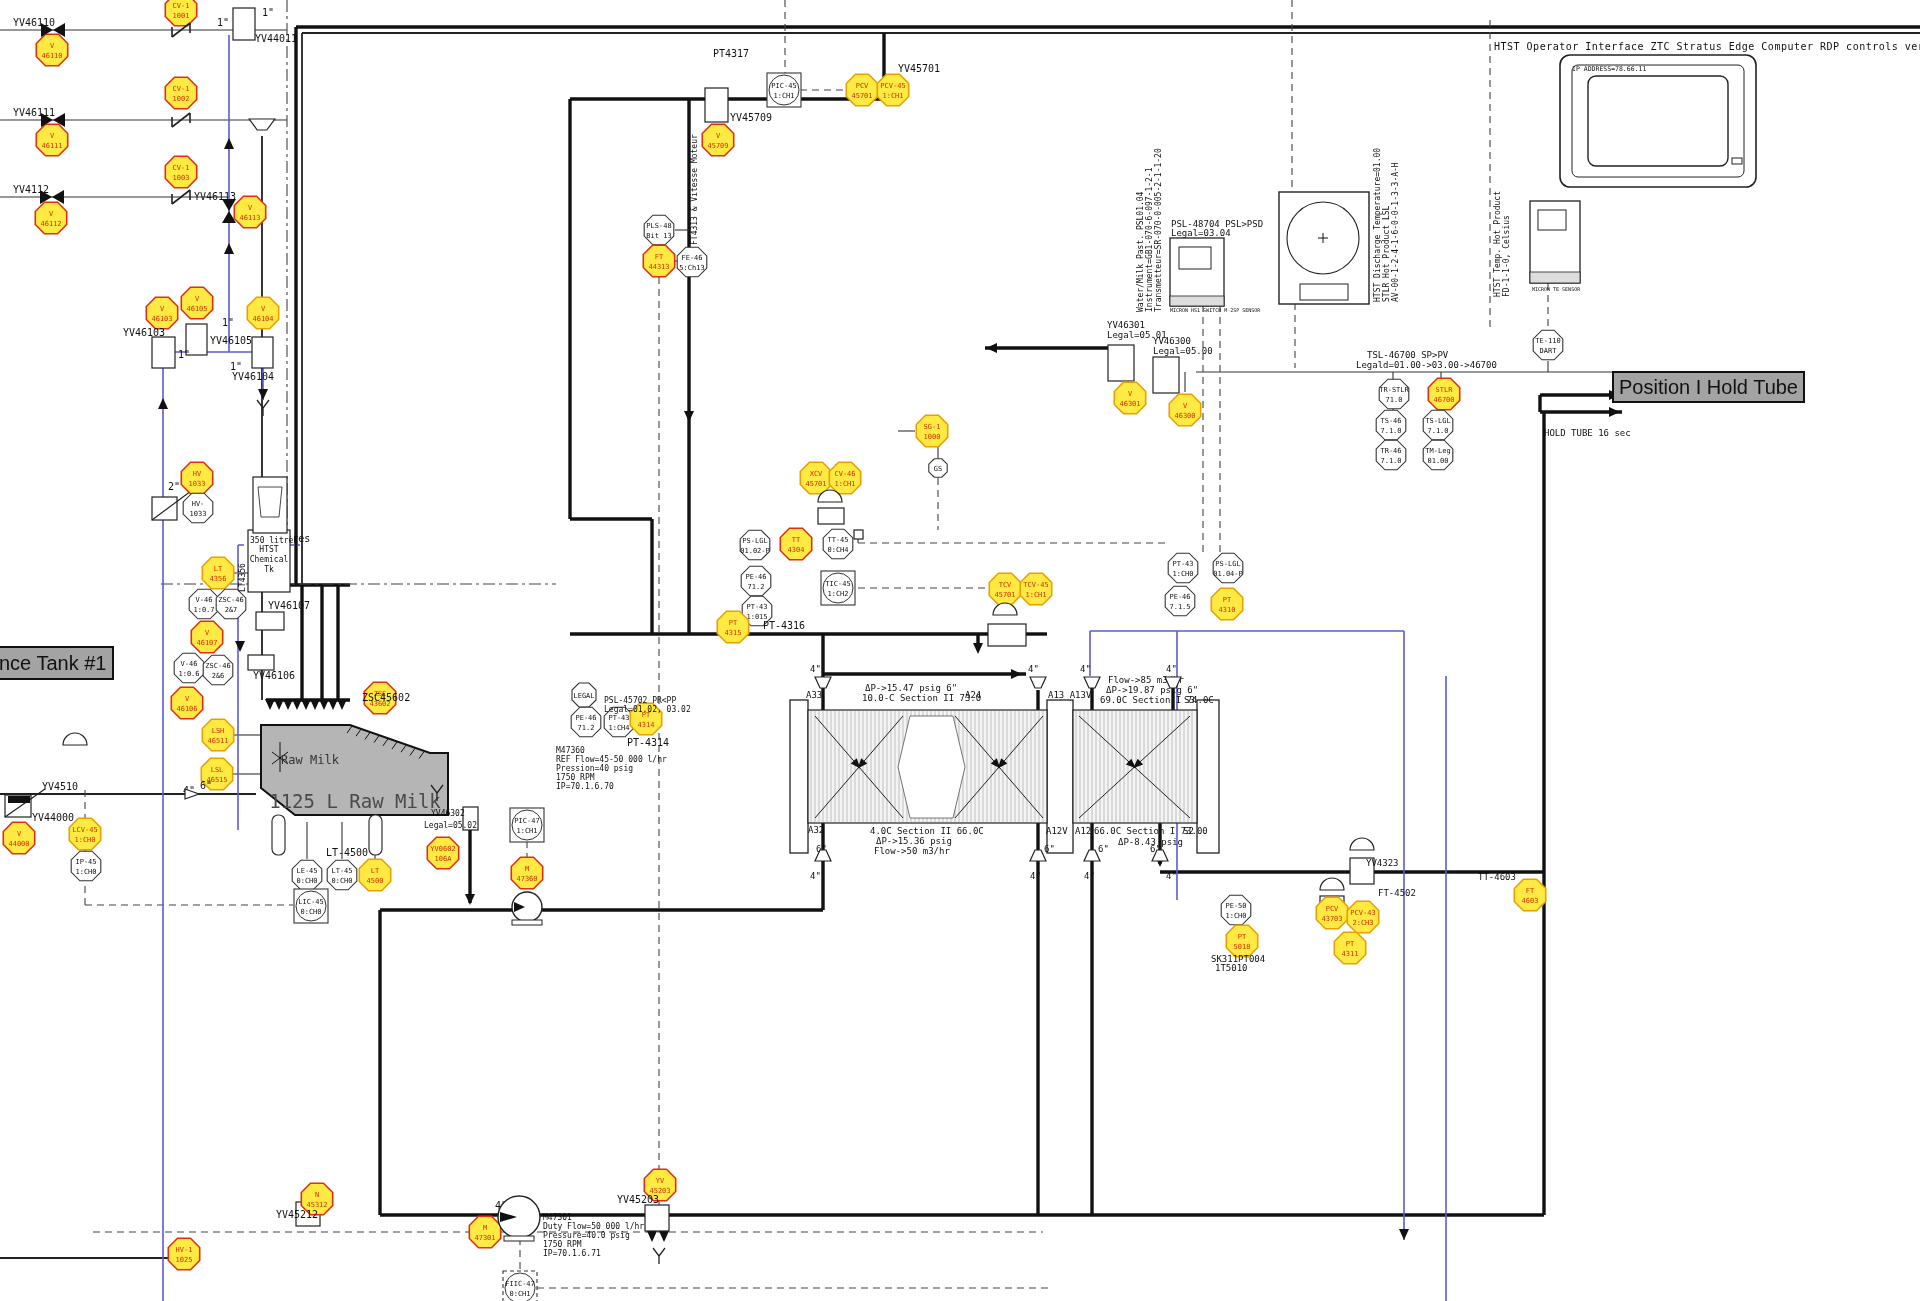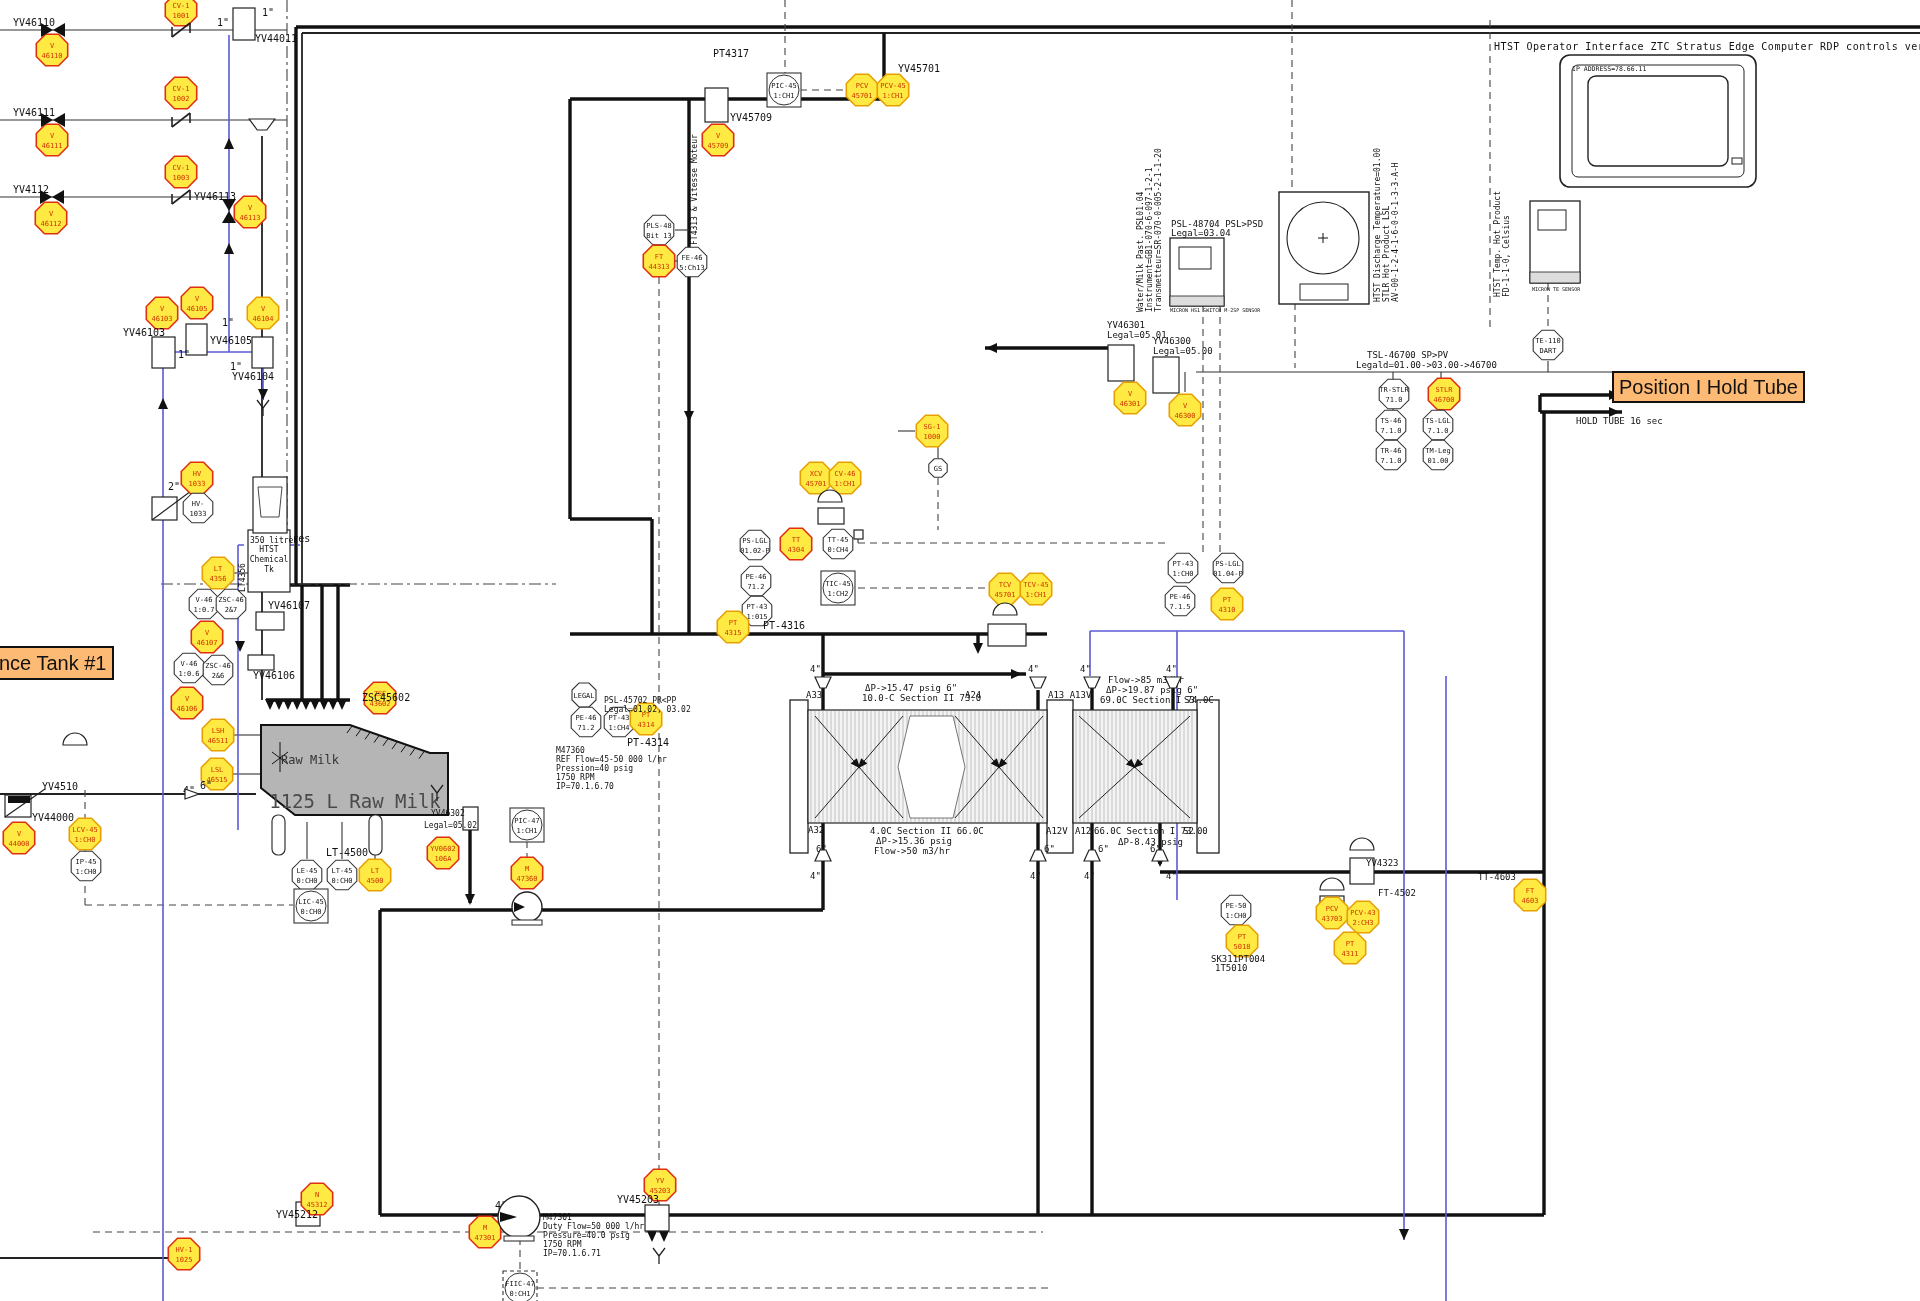--- a/index.html
+++ b/index.html
@@ -7,21 +7,21 @@
          font-family:"DejaVu Sans Mono",monospace;}
   svg{position:absolute;left:0;top:0;}
   .pl-h{fill:none;stroke:#111;stroke-width:3.4;}
   .pl-m{fill:none;stroke:#222;stroke-width:1.8;}
   .pl-t{fill:none;stroke:#333;stroke-width:1.1;}
   .pl-d{fill:none;stroke:#444;stroke-width:1.1;stroke-dasharray:7 5;}
   .pl-dd{fill:none;stroke:#444;stroke-width:1.1;stroke-dasharray:12 4 3 4;}
   .pl-b{fill:none;stroke:#5B5BD6;stroke-width:1.6;}
   .pl-bd{fill:none;stroke:#5B5BD6;stroke-width:1.4;stroke-dasharray:6 4;}
   .ovl{position:absolute;color:#111;}
-  .boxlab{border:2.5px solid #111;background:#fdba74;display:flex;align-items:center;
+  .boxlab{border:2.5px solid #111;background:#a3a3a3;display:flex;align-items:center;
           padding:0 5px;font-family:"Liberation Sans",sans-serif;white-space:nowrap;}
   .toptitle{font-size:10px;white-space:nowrap;letter-spacing:.5px;}
   .htlab{font-size:9px;white-space:nowrap;}
 </style>
 </head>
 <body>
 
 <div id="stage">
   <svg id="diagram" width="1920" height="1301" viewBox="0 0 1920 1301">
       <polyline points="296,27 1920,27" class="pl-h"></polyline>
@@ -706,14 +706,14 @@
       <polygon points="185,789 185,799 199,794" fill="#fff" stroke="#222" stroke-width="1.2"></polygon>
       <rect x="8" y="796" width="22" height="7" fill="#111"></rect>
     </svg>
 
   <div class="ovl toptitle" style="left:1494px;top:41px;width:430px;">HTST Operator Interface  ZTC  Stratus  Edge  Computer  RDP  controls  versaview  5700</div>
 
   <div class="ovl boxlab" style="left:-8px;top:646px;height:30px;font-size:20px;">nce Tank #1</div>
 
   <div class="ovl boxlab" style="left:1612px;top:371px;height:28px;font-size:20px;">Position I Hold Tube</div>
 
-  <div class="ovl htlab" style="left:1544px;top:416px;font-family:'DejaVu Sans Mono',monospace;margin-left:32px;">HOLD TUBE  16 sec</div>
+  <div class="ovl htlab" style="left:1544px;top:428px;font-family:'DejaVu Sans Mono',monospace;">HOLD TUBE  16 sec</div>
 </div>
 
 </body></html>

